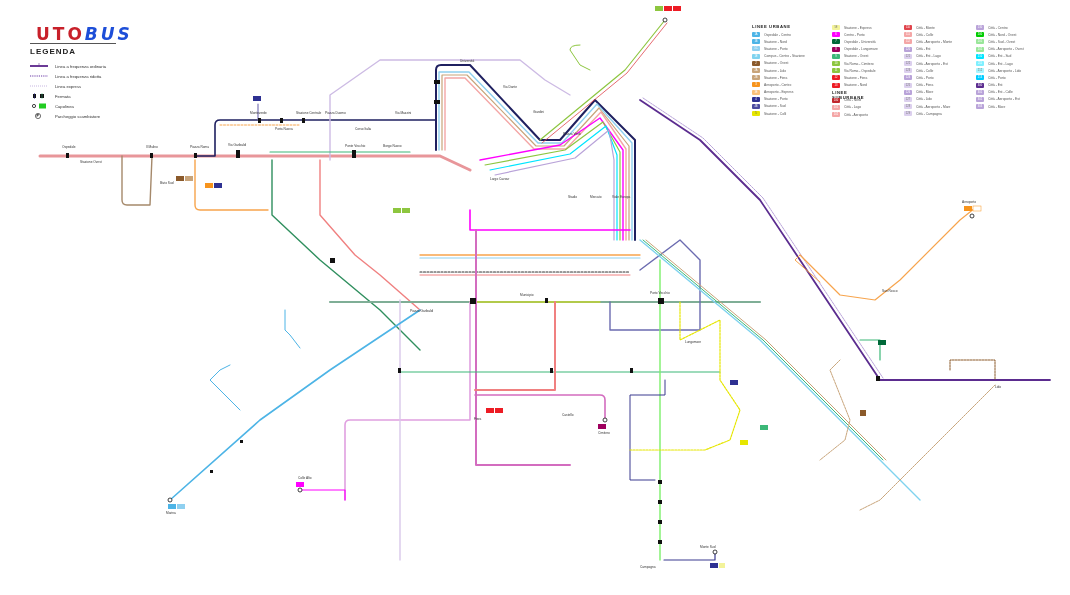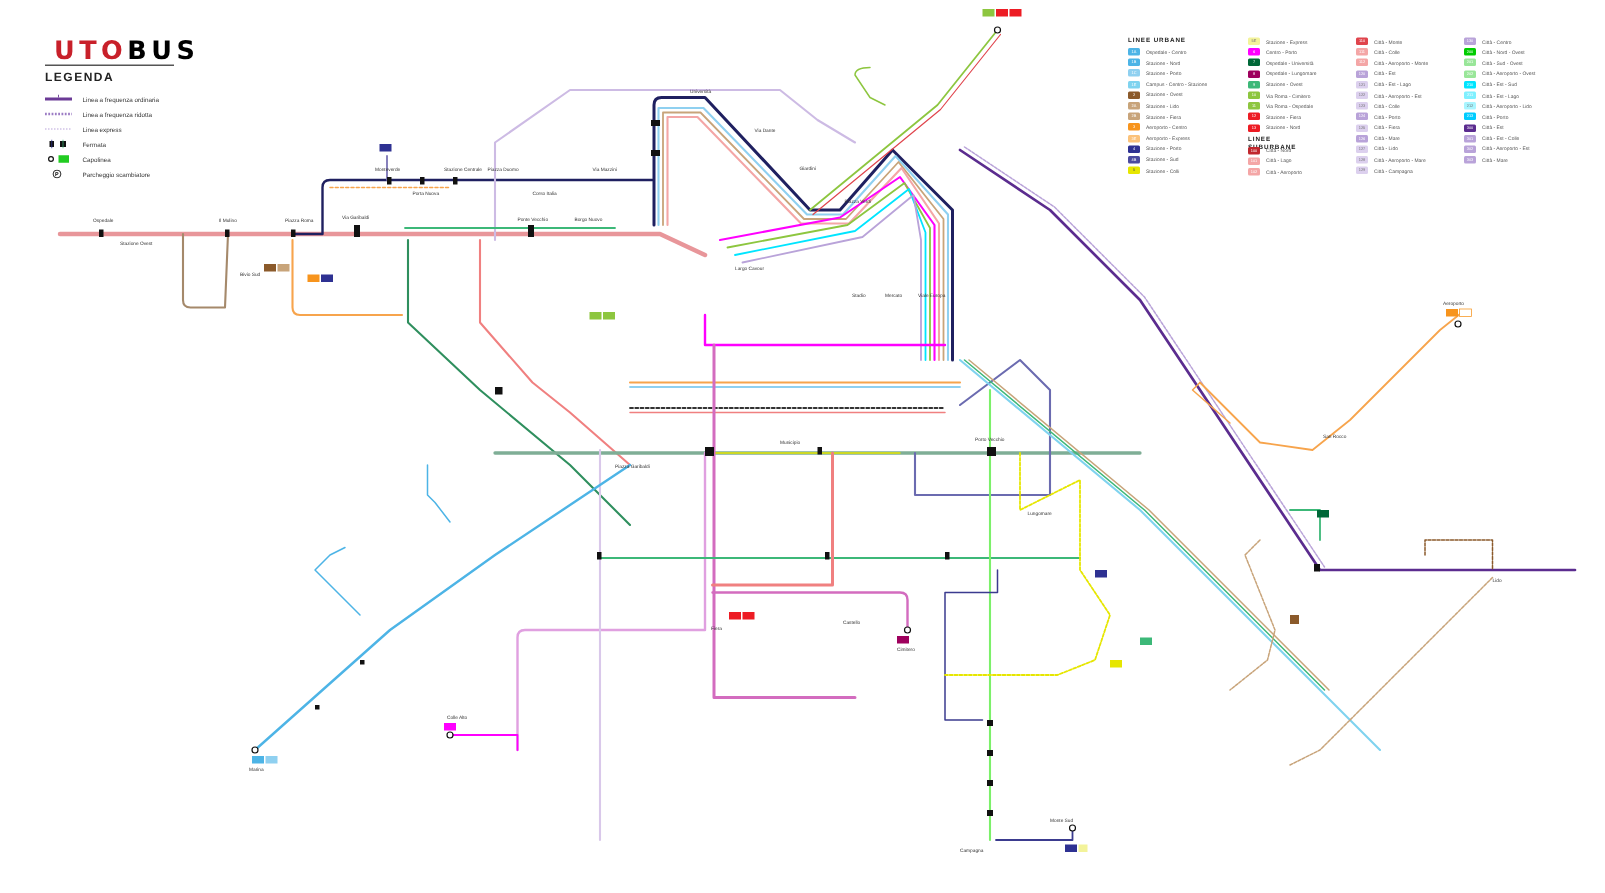--- a/index.html
+++ b/index.html
@@ -1,20 +1,20 @@
 <!DOCTYPE html>
 <html><head>
 <meta charset="utf-8">
 <style>
   html, body { margin:0; padding:0; background:#ffffff; }
   body { width:1070px; height:595px; position:relative; overflow:hidden; font-family:"Liberation Sans", sans-serif; }
   #map { position:absolute; left:0; top:0; width:1070px; height:595px; }
   .brand { position:absolute; left:36px; top:24px; font-family:"DejaVu Sans", sans-serif; font-weight:bold; font-size:17px; letter-spacing:3px; }
   .brand .r { color:#c8202a;text-align:center; }
-  .brand .k { color:#000000; }
+  .brand .k { color:#1d4ed8;font-style:italic; }
   .brand-rule { position:absolute; left:30px; top:43px; width:86px; height:1px; background:#555; }
   .legenda-title { position:absolute; left:30px; top:47px; font-size:8px; font-weight:bold; letter-spacing:1px; color:#222; }
   .leg-row { position:absolute; left:30px; font-size:4.2px; color:#333; display:flex; align-items:center; gap:5px; height:8px; }
   .leg-sym { width:20px; height:6px; position:relative; display:inline-block; }
   .rl { position:absolute; left:752px; top:24px; }
   .rl-col { position:absolute; top:0; }
   .rl-head { font-size:4.2px; font-weight:bold; letter-spacing:.6px; color:#222; height:7px; }
   .rl-item { display:flex; align-items:center; height:7.2px; gap:4px; font-size:3.3px; color:#555; white-space:nowrap; }
   .rl-badge { width:8px; height:5px; font-size:2.6px; color:#fff; text-align:center; line-height:5px; border-radius:1px; flex:none; }
   .st { font-size:3.2px; fill:#333; font-family:"Liberation Sans", sans-serif; }

